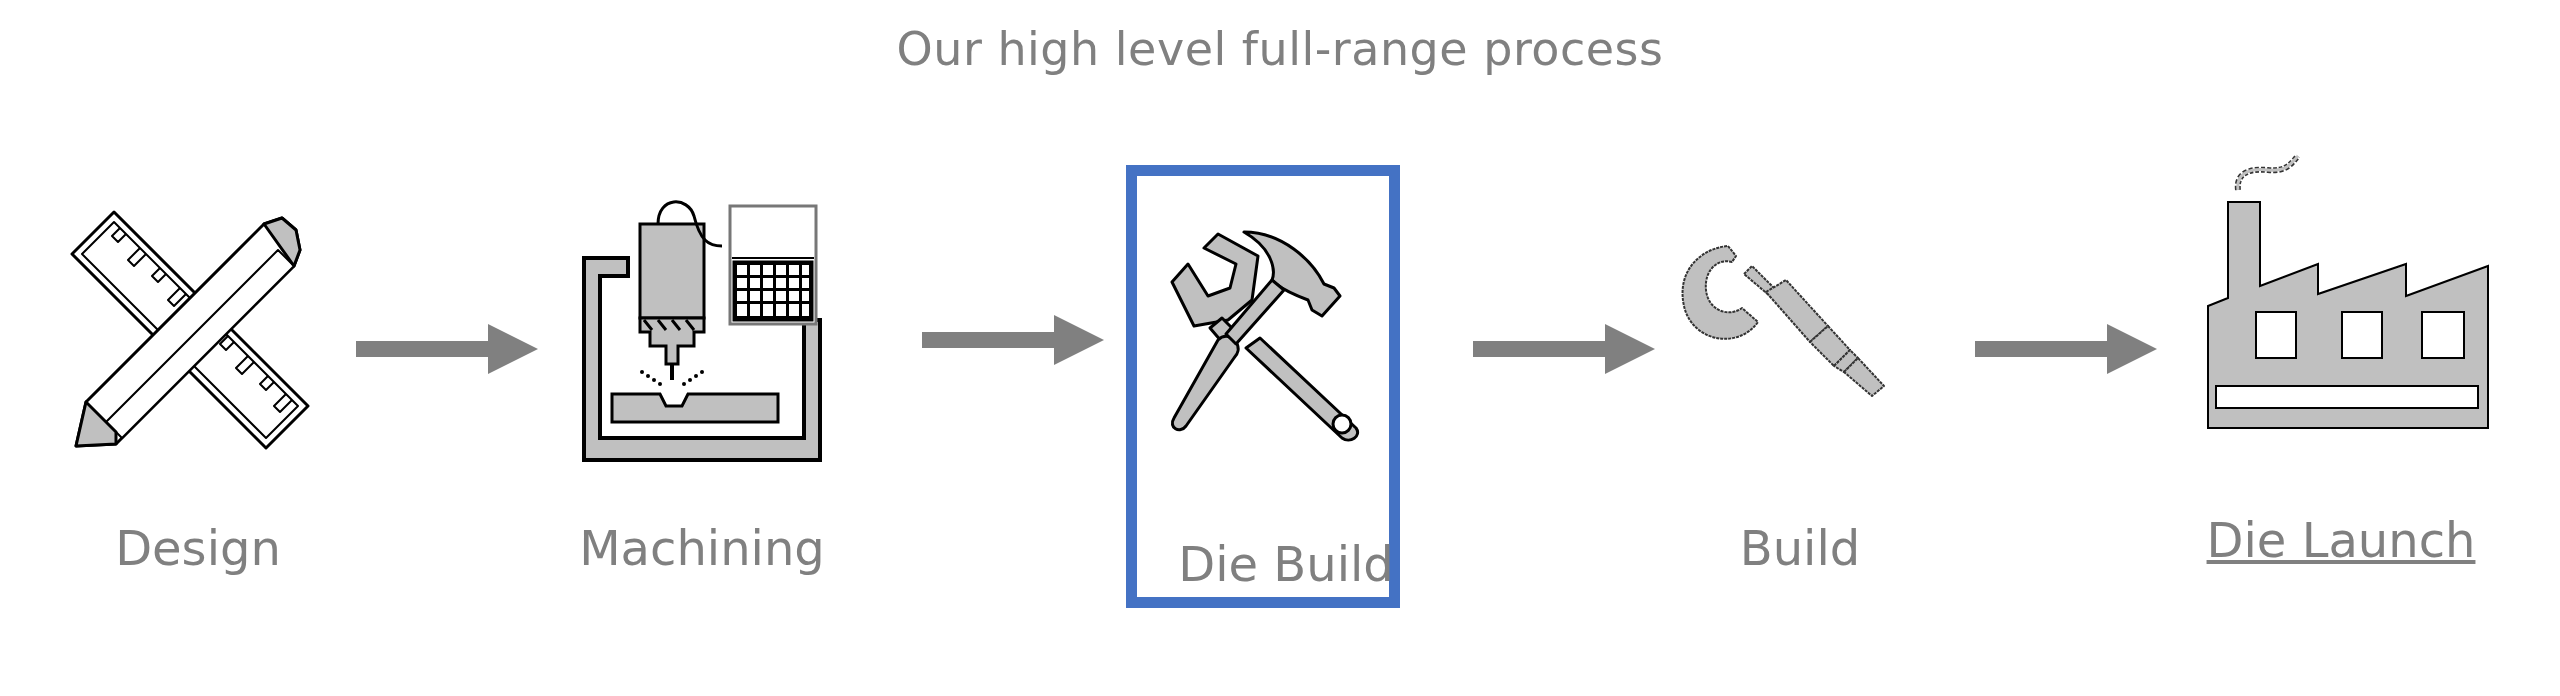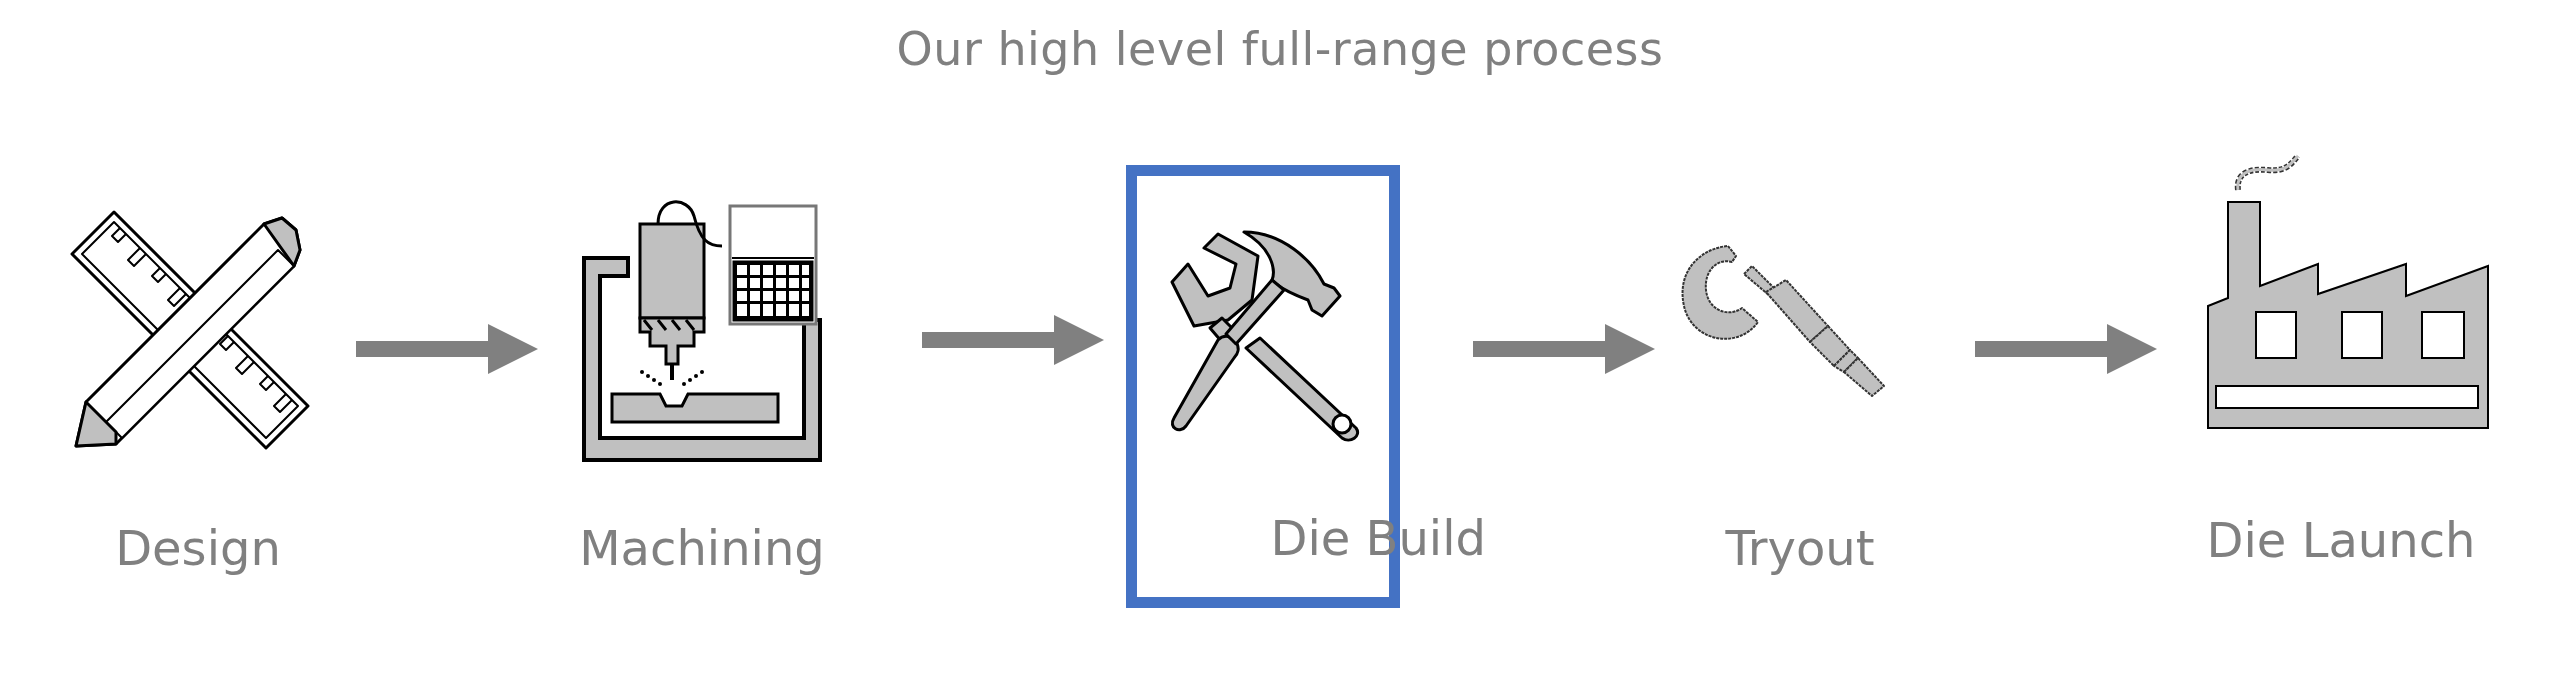--- a/index.html
+++ b/index.html
@@ -134,21 +134,21 @@
 
         <path d="M72,2 C110,2 140,30 152,54 L162,58 L168,66 L150,86 L140,80 L136,70 C120,64 112,60 104,54 L100,50 C104,40 100,18 72,2 Z"></path>
 
         <polygon points="100,50 112,60 64,114 54,104"></polygon>
 
         <path d="M74,118 L88,108 L184,198 C190,206 178,214 170,208 Z"></path>
         <circle cx="170" cy="194" r="9" fill="#fff"></circle>
       </g>
     </svg>
   </div>
-  <div class="label" style="left:1086px; top:510px;text-align:right;">Die Build</div>
+  <div class="label" style="left:1086px; top:536px;">Die Build</div>
 </div>
 
 <div class="arrow" style="left:1473px; top:324px; width:182px; height:50px;">
   <svg viewBox="0 0 182 50">
       <polygon points="0,17 132,17 132,0 182,25 132,50 132,33 0,33" fill="#808080"></polygon>
     </svg>
 </div>
 
 <div class="step">
   <div class="icon" style="left:1678px; top:246px; width:208px; height:178px;">
@@ -159,21 +159,21 @@
 
         <polygon points="66,28 74,20 98,44 92,50"></polygon>
 
         <polygon points="88,46 108,34 150,80 132,96"></polygon>
         <polygon points="132,96 150,80 172,104 156,120"></polygon>
         <polygon points="156,120 172,104 180,112 166,126"></polygon>
         <polygon points="166,126 180,112 206,140 194,150"></polygon>
       </g>
     </svg>
   </div>
-  <div class="label" style="left:1600px; top:520px;">Tryout</div>
+  <div class="label" style="left:1600px; top:520px;">Build</div>
 </div>
 
 <div class="arrow" style="left:1975px; top:324px; width:182px; height:50px;">
   <svg viewBox="0 0 182 50">
       <polygon points="0,17 132,17 132,0 182,25 132,50 132,33 0,33" fill="#808080"></polygon>
     </svg>
 </div>
 
 <div class="step">
   <div class="icon" style="left:2208px; top:156px; width:282px; height:274px;">
@@ -185,14 +185,14 @@
         <path d="M0,150 L20,142 L20,46 L52,46 L52,130 L110,108 L110,138 L198,108 L198,140 L280,110 L280,272 L0,272 Z"></path>
       </g>
       <g fill="#fff" stroke="#000" stroke-width="2">
         <rect x="48" y="156" width="40" height="46"></rect>
         <rect x="134" y="156" width="40" height="46"></rect>
         <rect x="214" y="156" width="42" height="46"></rect>
         <rect x="8" y="230" width="262" height="22"></rect>
       </g>
     </svg>
   </div>
-  <div class="label" style="left:2141px; top:512px;">Die Launch</div>
+  <div class="label" style="left:2141px; top:512px;text-decoration:underline;">Die Launch</div>
 </div>
 
 </body></html>

